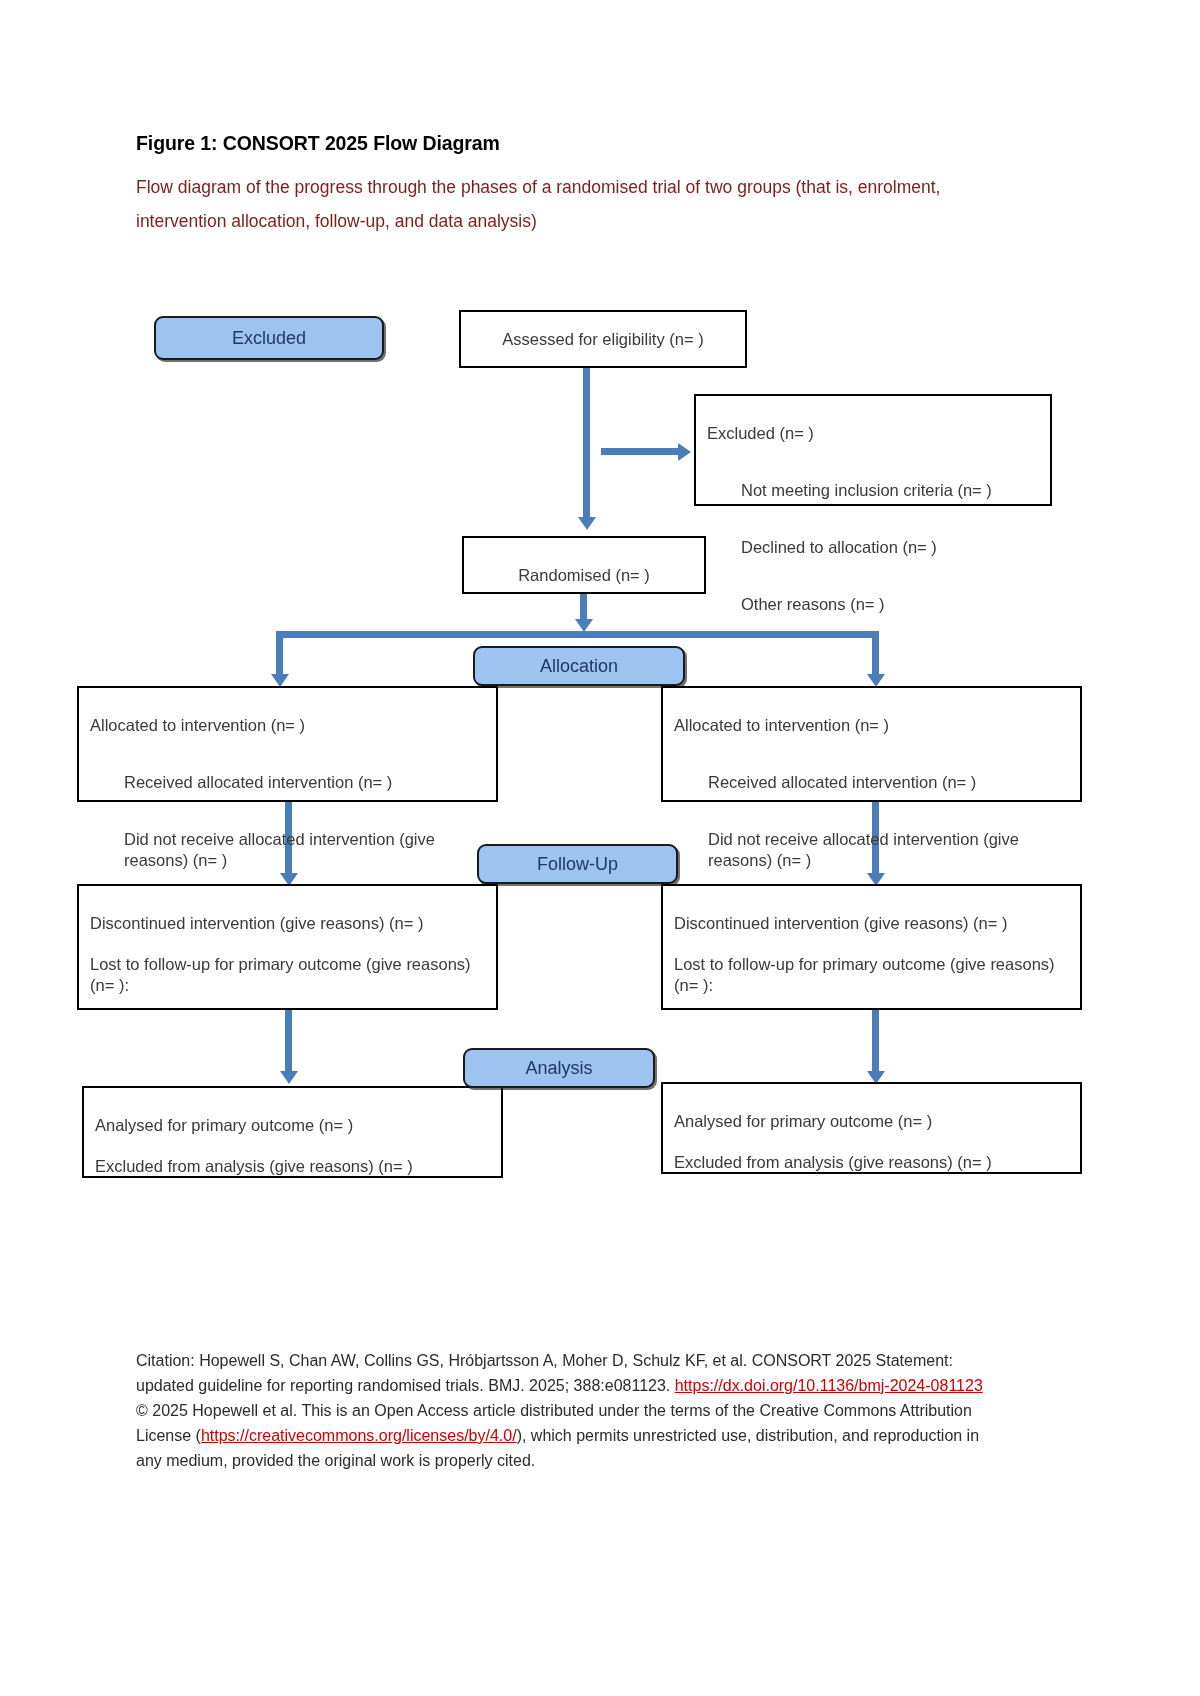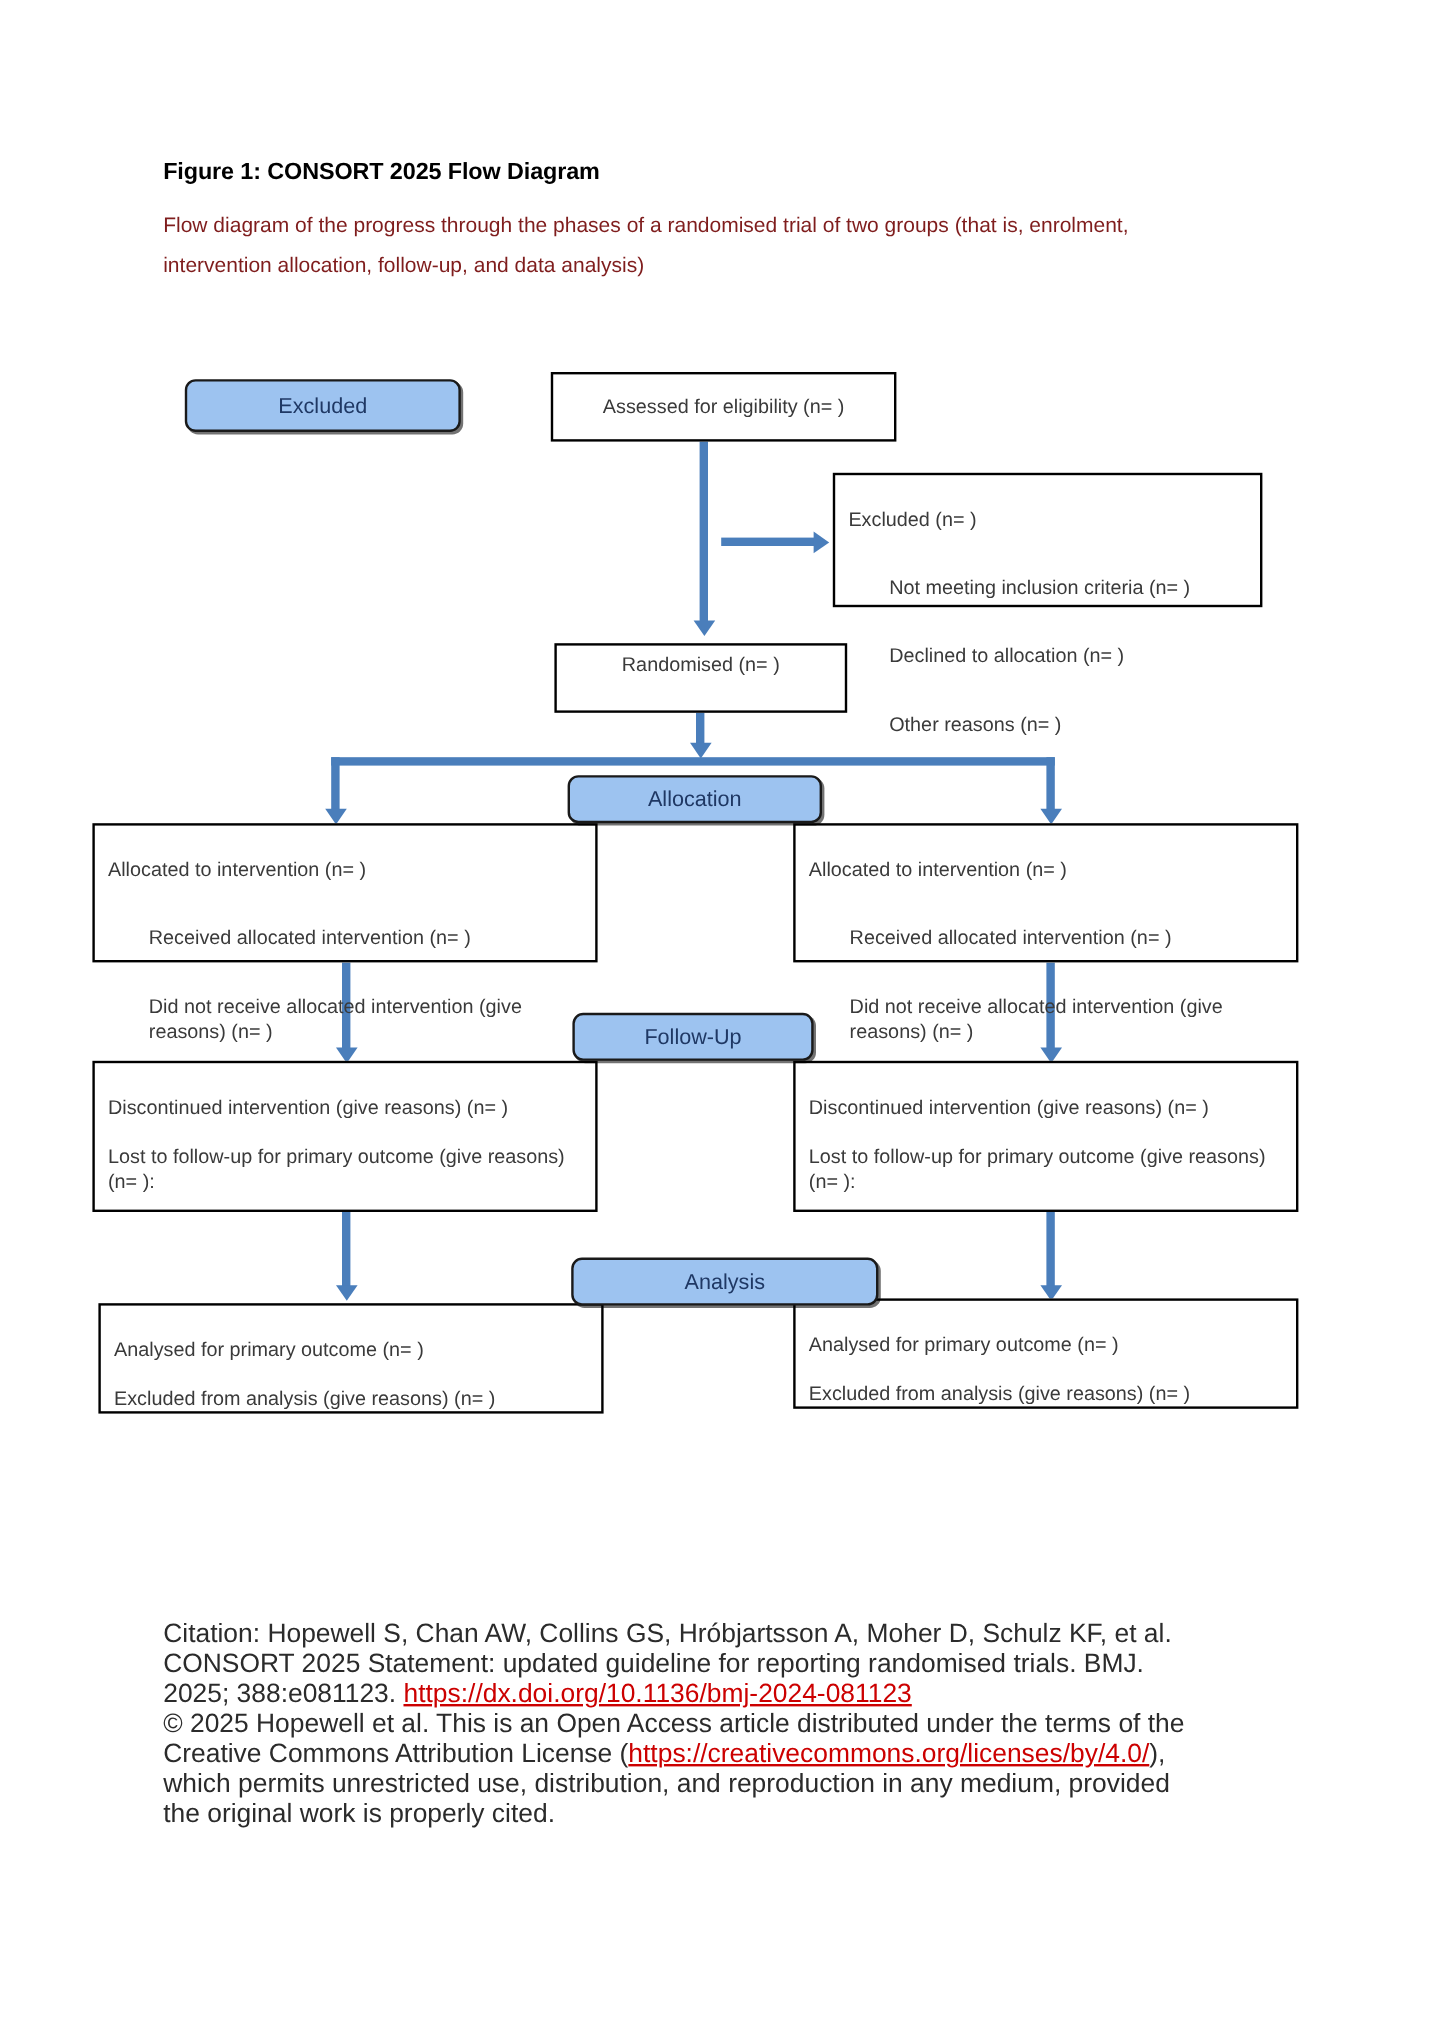--- a/index.html
+++ b/index.html
@@ -83,21 +83,21 @@
     width: 0; height: 0;
     border-left: 9px solid transparent;
     border-right: 9px solid transparent;
     border-top: 13px solid #4a7ebb;
   }
 
   
   .citation {
     position: absolute; left: 136px; top: 1348px;
     width: 860px;
-    font-size: 22px; line-height: 25px;
+    font-size: 16px; line-height: 25px;
     color: #2b2b2b;
   }
   .citation a, .lnk {
     color: #cc0000; text-decoration: underline;
   }
 </style>
 </head>
 <body>
 
 <div id="page">
@@ -117,21 +117,21 @@
 
   <div class="h-arrow" style="left:601px; top:448px; width:78px;"></div>
 
   <div class="box" style="left:694px; top:394px; width:358px; height:112px;">
     <div class="ln">Excluded (n= )</div>
     <div class="ln ind">Not meeting inclusion criteria (n= )</div>
     <div class="ln ind">Declined to allocation (n= )</div>
     <div class="ln ind">Other reasons (n= )</div>
   </div>
 
-  <div class="box" style="left:462px; top:536px; width:244px; height:44px; display:flex; align-items:flex-end; justify-content:center;">
+  <div class="box" style="left:462px; top:536px; width:244px; height:44px; display:flex; align-items:flex-start; justify-content:center;">
     <span class="ln">Randomised (n= )</span>
   </div>
 
   <div class="v-arrow" style="left:580px; top:584px; height:36px;"></div>
 
   <div class="dist-line" style="left:276px; top:631px; width:603px;"></div>
   <div class="drop" style="left:276px; top:631px; height:44px;"></div>
   <div class="drop" style="left:872px; top:631px; height:44px;"></div>
 
   <div class="phase" style="left:473px; top:646px; width:212px; height:40px;">
@@ -165,21 +165,21 @@
 
   <div class="box" style="left:661px; top:884px; width:421px; height:126px;">
     <div class="ln">Discontinued intervention (give reasons) (n= )</div>
     <div class="gap"></div>
     <div class="ln">Lost to follow-up for primary outcome (give reasons) (n= ):</div>
   </div>
 
   <div class="v-arrow" style="left:285px; top:1010px; height:62px;"></div>
   <div class="v-arrow" style="left:872px; top:1010px; height:62px;"></div>
 
-  <div class="phase" style="left:476px; top:1048px; width:256px; height:40px;justify-content:center;">
+  <div class="phase" style="left:463px; top:1048px; width:192px; height:40px;justify-content:center;">
     <span>Analysis</span>
   </div>
 
   <div class="box" style="left:82px; top:1086px; width:421px; height:92px;">
     <div class="ln">Analysed for primary outcome (n= )</div>
     <div class="gap"></div>
     <div class="ln">Excluded from analysis (give reasons) (n= )</div>
   </div>
 
   <div class="box" style="left:661px; top:1082px; width:421px; height:92px;">

